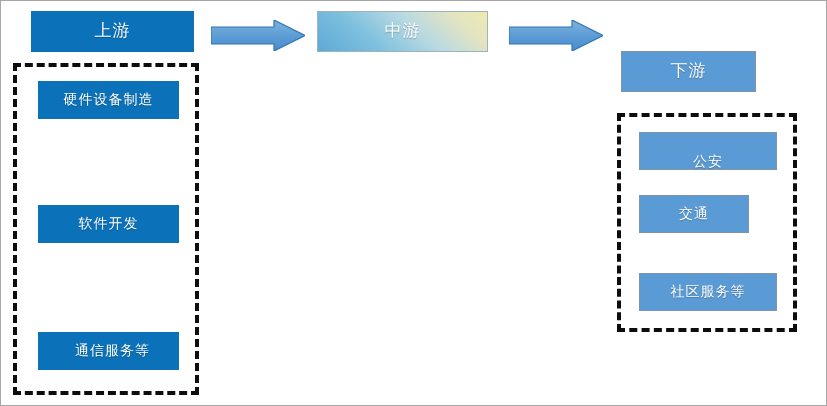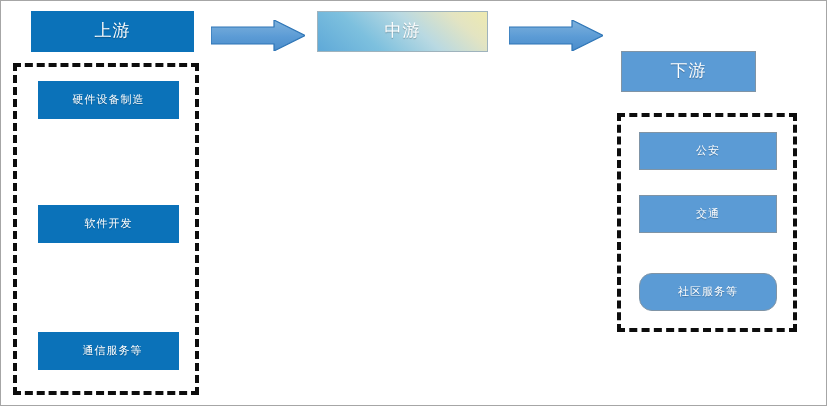--- a/index.html
+++ b/index.html
@@ -58,23 +58,22 @@
                 #5fa9d8 0%,
                 #7dc0de 30%,
                 #b9d9e2 58%,
                 #e3e4c2 82%,
                 #eeeab0 100%);
     border: 1px solid #9fb3bd;
   }
 
   
   .sub {
-    font-size: 11px;
+    font-size: 14px;
     text-shadow: 0 1px 1px rgba(0,0,0,0.25);
-    font-family: Liberation Mono, monospace;
   }
 
   
   .group-frame {
     position: absolute;
     border: 4px dashed #0d0d0d;
     box-sizing: border-box;
     background: transparent;
   }
 
@@ -137,25 +136,25 @@
     <span>软件开发</span>
   </div>
 
   <div class="node sub fill-deep" style="left:37px; top:331px; width:141px; height:38px;padding-left:8px;">
     <span>通信服务等</span>
   </div>
 
 
   <div class="group-frame" style="left:616px; top:112px; width:180px; height:219px;"></div>
 
-  <div class="node sub fill-med" style="left:638px; top:131px; width:138px; height:38px;">
+  <div class="node sub fill-med" style="left:638px; top:131px; width:138px; height:38px;align-items:flex-end;">
     <span>公安</span>
   </div>
 
-  <div class="node sub fill-med" style="left:638px; top:194px; width:138px; height:38px;">
+  <div class="node sub fill-med" style="left:638px; top:194px; width:110px; height:38px;">
     <span>交通</span>
   </div>
 
-  <div class="node sub fill-med" style="left:638px; top:272px; width:138px; height:38px;border-radius:13px;">
+  <div class="node sub fill-med" style="left:638px; top:272px; width:138px; height:38px;">
     <span>社区服务等</span>
   </div>
 
 </div>
 
 </body></html>

